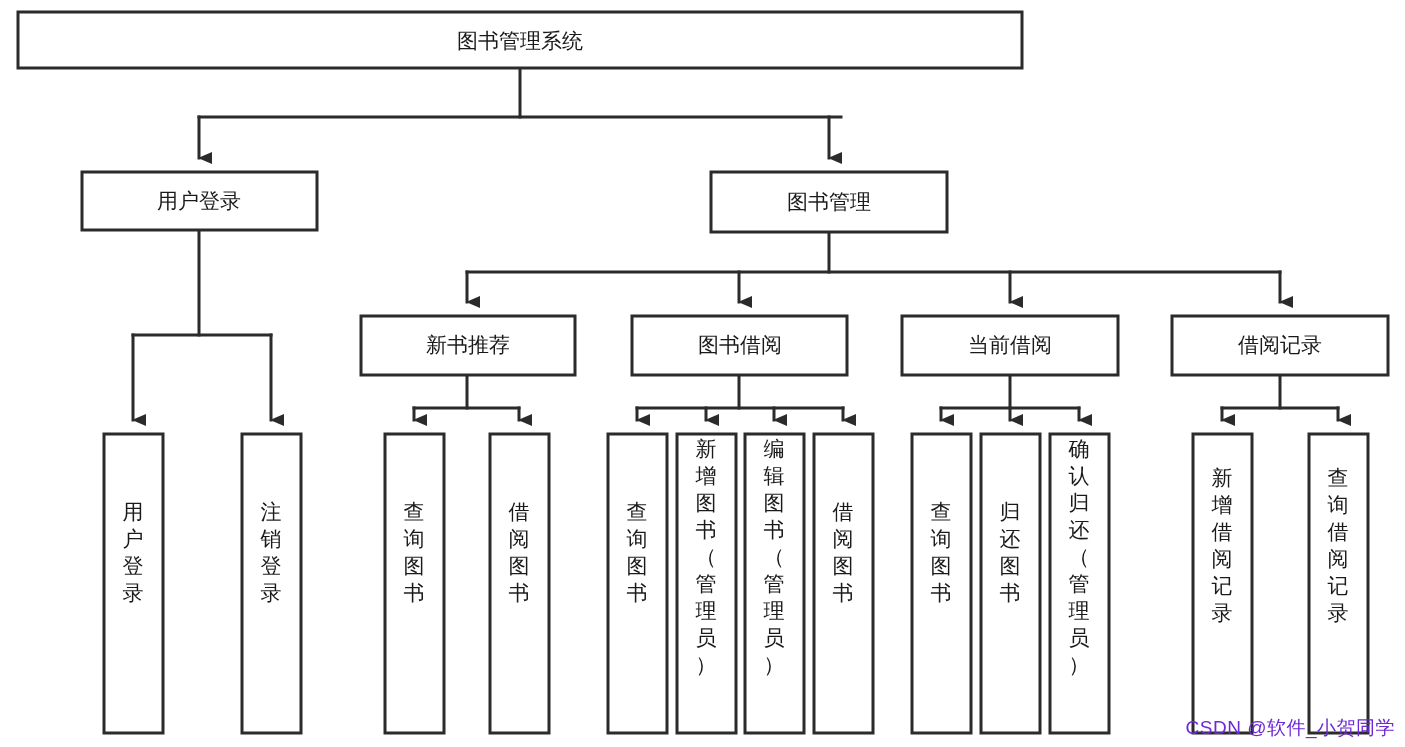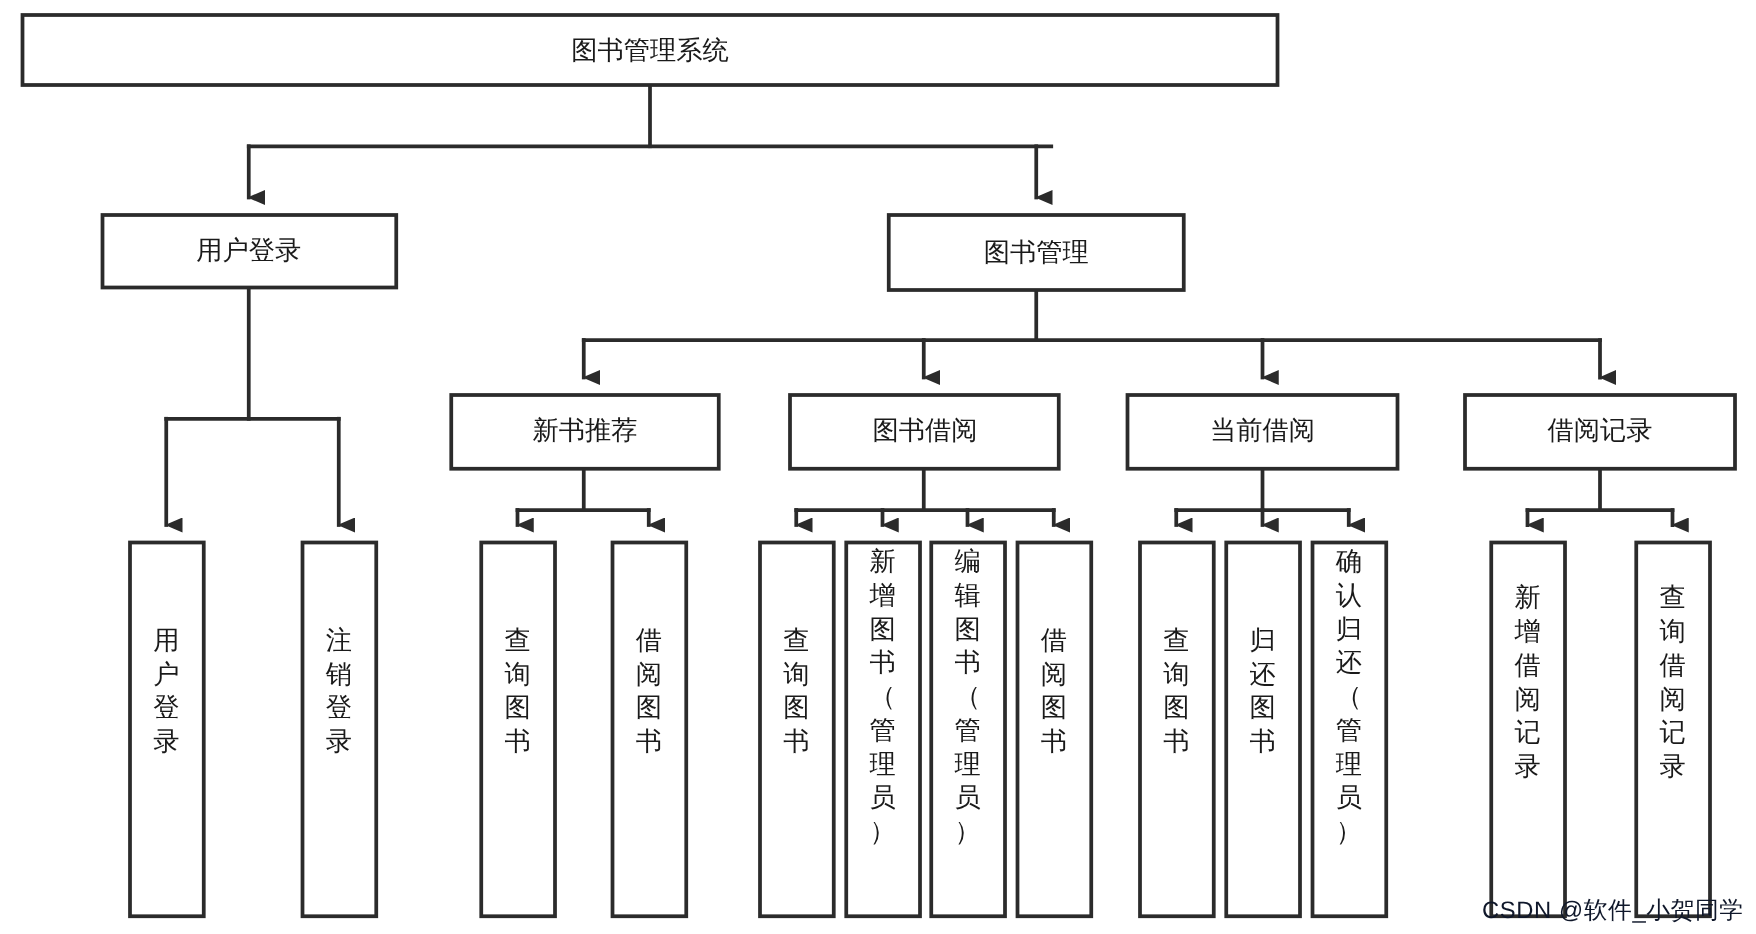--- a/index.html
+++ b/index.html
@@ -54,21 +54,21 @@
     font-size: 21px;
     fill: #1a1a1a;
     text-anchor: middle;
   }
   .watermark {
     position: absolute;
     right: 10px;
     bottom: 6px;
     font-family: "Liberation Sans", "DejaVu Sans", sans-serif;
     font-size: 19px;
-    color: #0f172a;
+    color: #6d28d9;
     white-space: nowrap;
     letter-spacing: 0.5px;
   }
 </style>
 </head>
 <body>
 
 <div id="diagram-root">
 
   <svg id="tree-svg" viewBox="0 0 1405 747">

